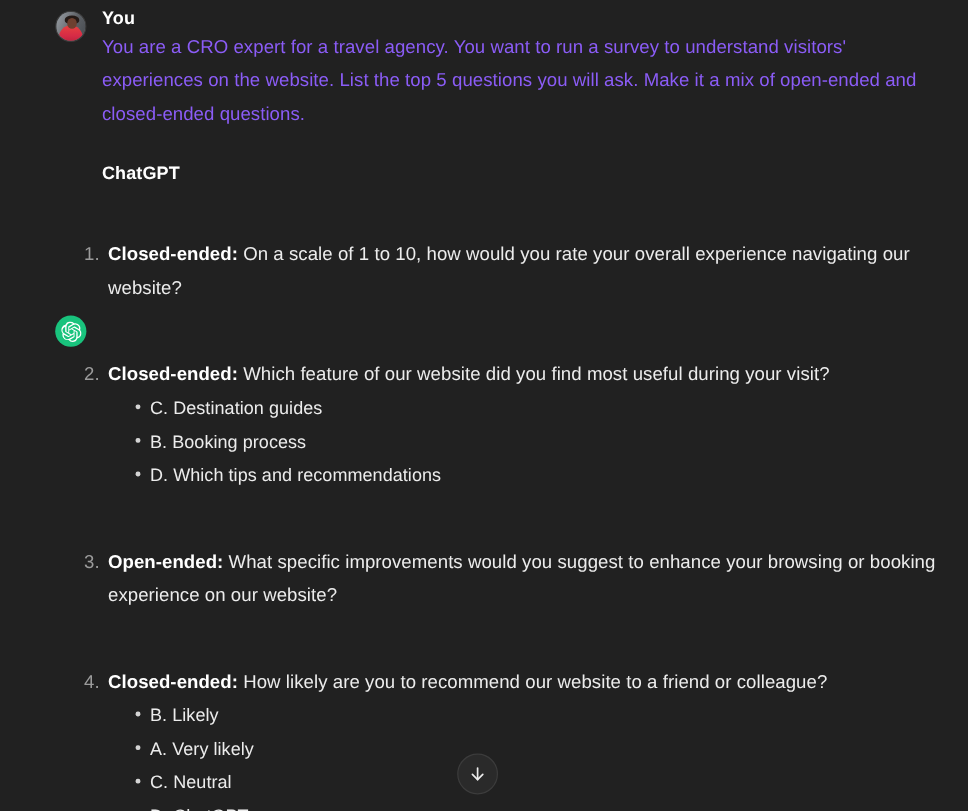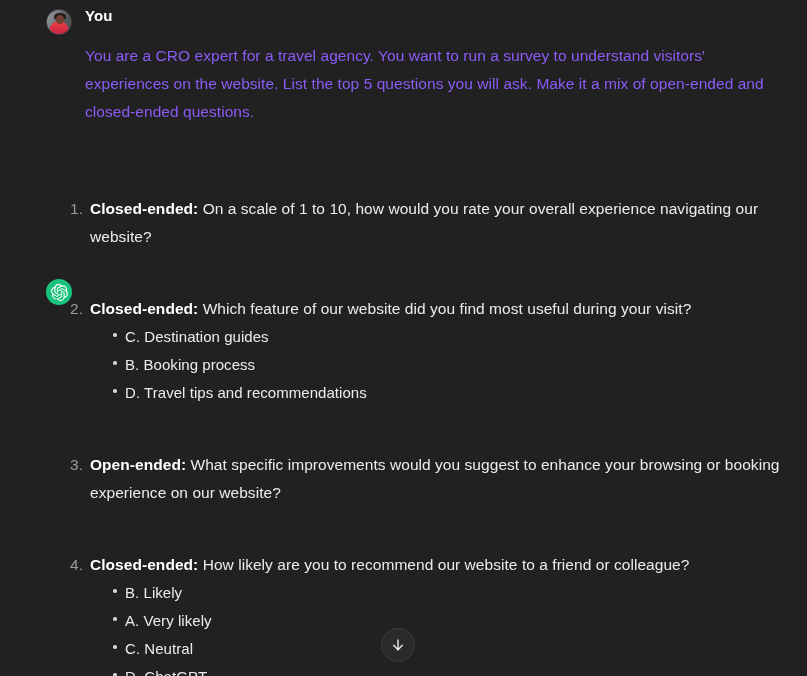--- a/index.html
+++ b/index.html
@@ -99,21 +99,21 @@
   }
   .avatar.gpt svg { display: block; }
 
   .author {
     font-size: 15px;
     font-weight: bold;
     line-height: 20px;
     color: #ffffff;
     letter-spacing: .1px;
   }
-  .message.user-message .author { margin: 0 0 16px 0; }
+  .message.user-message .author { margin: 0 0 0 0; }
   .message.assistant-message .author { margin: 0 0 8px 0; }
 
   .para {
     font-size: 15.5px;
     line-height: 28px;
     color: #8b5cf6;
     margin: 0;
     letter-spacing: .05px;
   }
 
@@ -210,20 +210,21 @@
       <div class="author">You</div>
       <p class="para">You are a CRO expert for a travel agency. You want to run a survey to understand visitors' experiences on the website. List the top 5 questions you will ask. Make it a mix of open-ended and closed-ended questions.</p>
     </div>
 
     <div class="message assistant-message">
       <div class="avatar gpt">
         <svg width="17" height="17" viewBox="0 0 24 24" fill="#ffffff" aria-hidden="true">
           <path d="M22.28 9.82a5.98 5.98 0 0 0-.52-4.91 6.05 6.05 0 0 0-6.51-2.9A6 6 0 0 0 4.98 3.73a5.98 5.98 0 0 0-4 2.9 6.05 6.05 0 0 0 .74 7.1 5.98 5.98 0 0 0 .51 4.91 6.05 6.05 0 0 0 6.52 2.9A5.98 5.98 0 0 0 13.26 24a6.05 6.05 0 0 0 5.77-4.21 5.98 5.98 0 0 0 4-2.9 6.05 6.05 0 0 0-.75-7.07Zm-9.02 12.6a4.48 4.48 0 0 1-2.88-1.04l.14-.08 4.78-2.76a.79.79 0 0 0 .39-.68v-6.74l2.02 1.17a.07.07 0 0 1 .04.06v5.58a4.5 4.5 0 0 1-4.49 4.49ZM3.6 18.3a4.47 4.47 0 0 1-.54-3.01l.14.09 4.78 2.76c.24.14.54.14.78 0l5.84-3.37v2.33a.08.08 0 0 1-.03.07l-4.83 2.79a4.5 4.5 0 0 1-6.14-1.65Zm-1.26-10.4a4.48 4.48 0 0 1 2.34-1.97V11.6c0 .28.15.54.39.68l5.81 3.36-2.02 1.17a.08.08 0 0 1-.07 0l-4.83-2.79a4.5 4.5 0 0 1-1.62-6.13Zm16.6 3.86-5.84-3.39 2.02-1.16a.08.08 0 0 1 .07 0l4.83 2.79a4.49 4.49 0 0 1-.69 8.1V12.6a.8.8 0 0 0-.39-.68Zm2.01-3.02-.14-.09-4.77-2.78a.78.78 0 0 0-.79 0L9.41 9.24V6.91a.07.07 0 0 1 .03-.07l4.83-2.78a4.49 4.49 0 0 1 6.67 4.65ZM8.31 12.86 6.3 11.7a.08.08 0 0 1-.04-.06V6.07a4.49 4.49 0 0 1 7.37-3.45l-.14.08L8.7 5.46a.79.79 0 0 0-.39.68v6.72Zm1.1-2.36 2.6-1.5 2.6 1.5v3l-2.6 1.5-2.6-1.5v-3Z"></path>
         </svg>
       </div>
+      <div class="author">ChatGPT</div>
 
       <ol class="answer-list">
 
         <li class="answer-item">
           <span class="marker">1.</span>
           <span class="item-text"><span class="lead">Closed-ended:</span><span> On a scale of 1 to 10, how would you rate your overall experience navigating our website?</span></span>
         </li>
 
         <li class="answer-item">
           <span class="marker">2.</span>
@@ -232,21 +233,21 @@
             <li class="sub-item">
               <span class="dot"></span>
               <span>C. Destination guides</span>
             </li>
             <li class="sub-item">
               <span class="dot"></span>
               <span>B. Booking process</span>
             </li>
             <li class="sub-item">
               <span class="dot"></span>
-              <span>D. Travel tips and recommendations</span>
+              <span>D. Which tips and recommendations</span>
             </li>
           </ul>
         </li>
 
         <li class="answer-item">
           <span class="marker">3.</span>
           <span class="item-text"><span class="lead">Open-ended:</span><span> What specific improvements would you suggest to enhance your browsing or booking experience on our website?</span></span>
         </li>
 
         <li class="answer-item">

